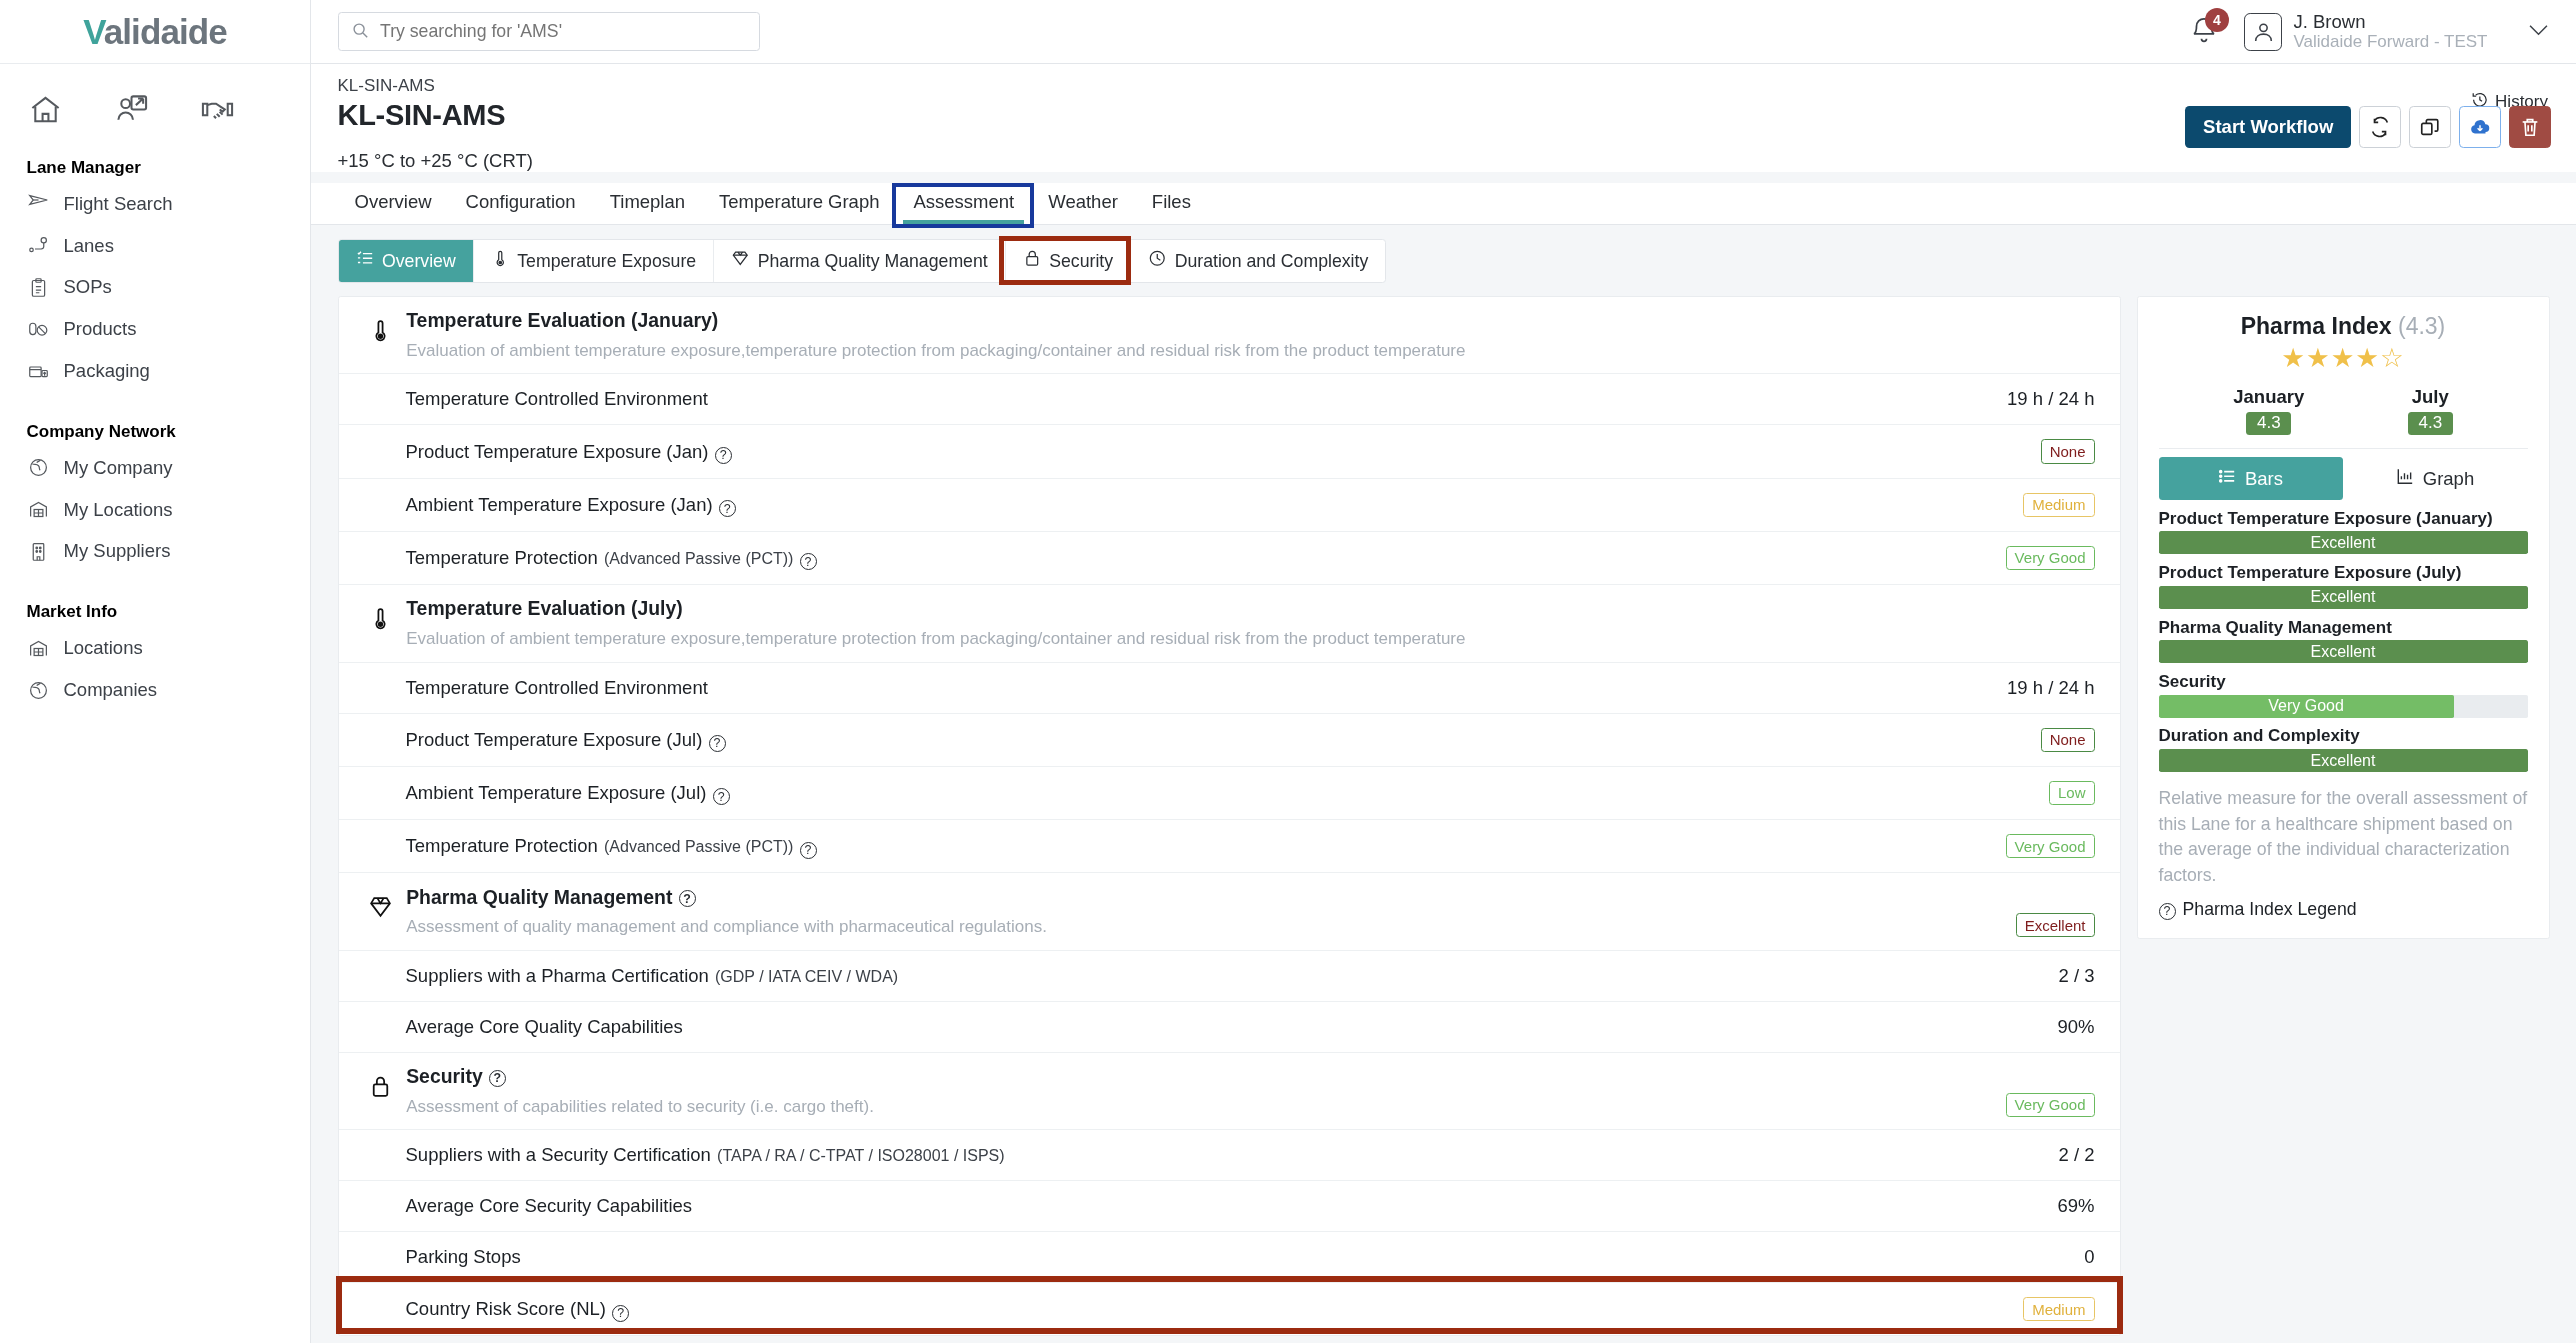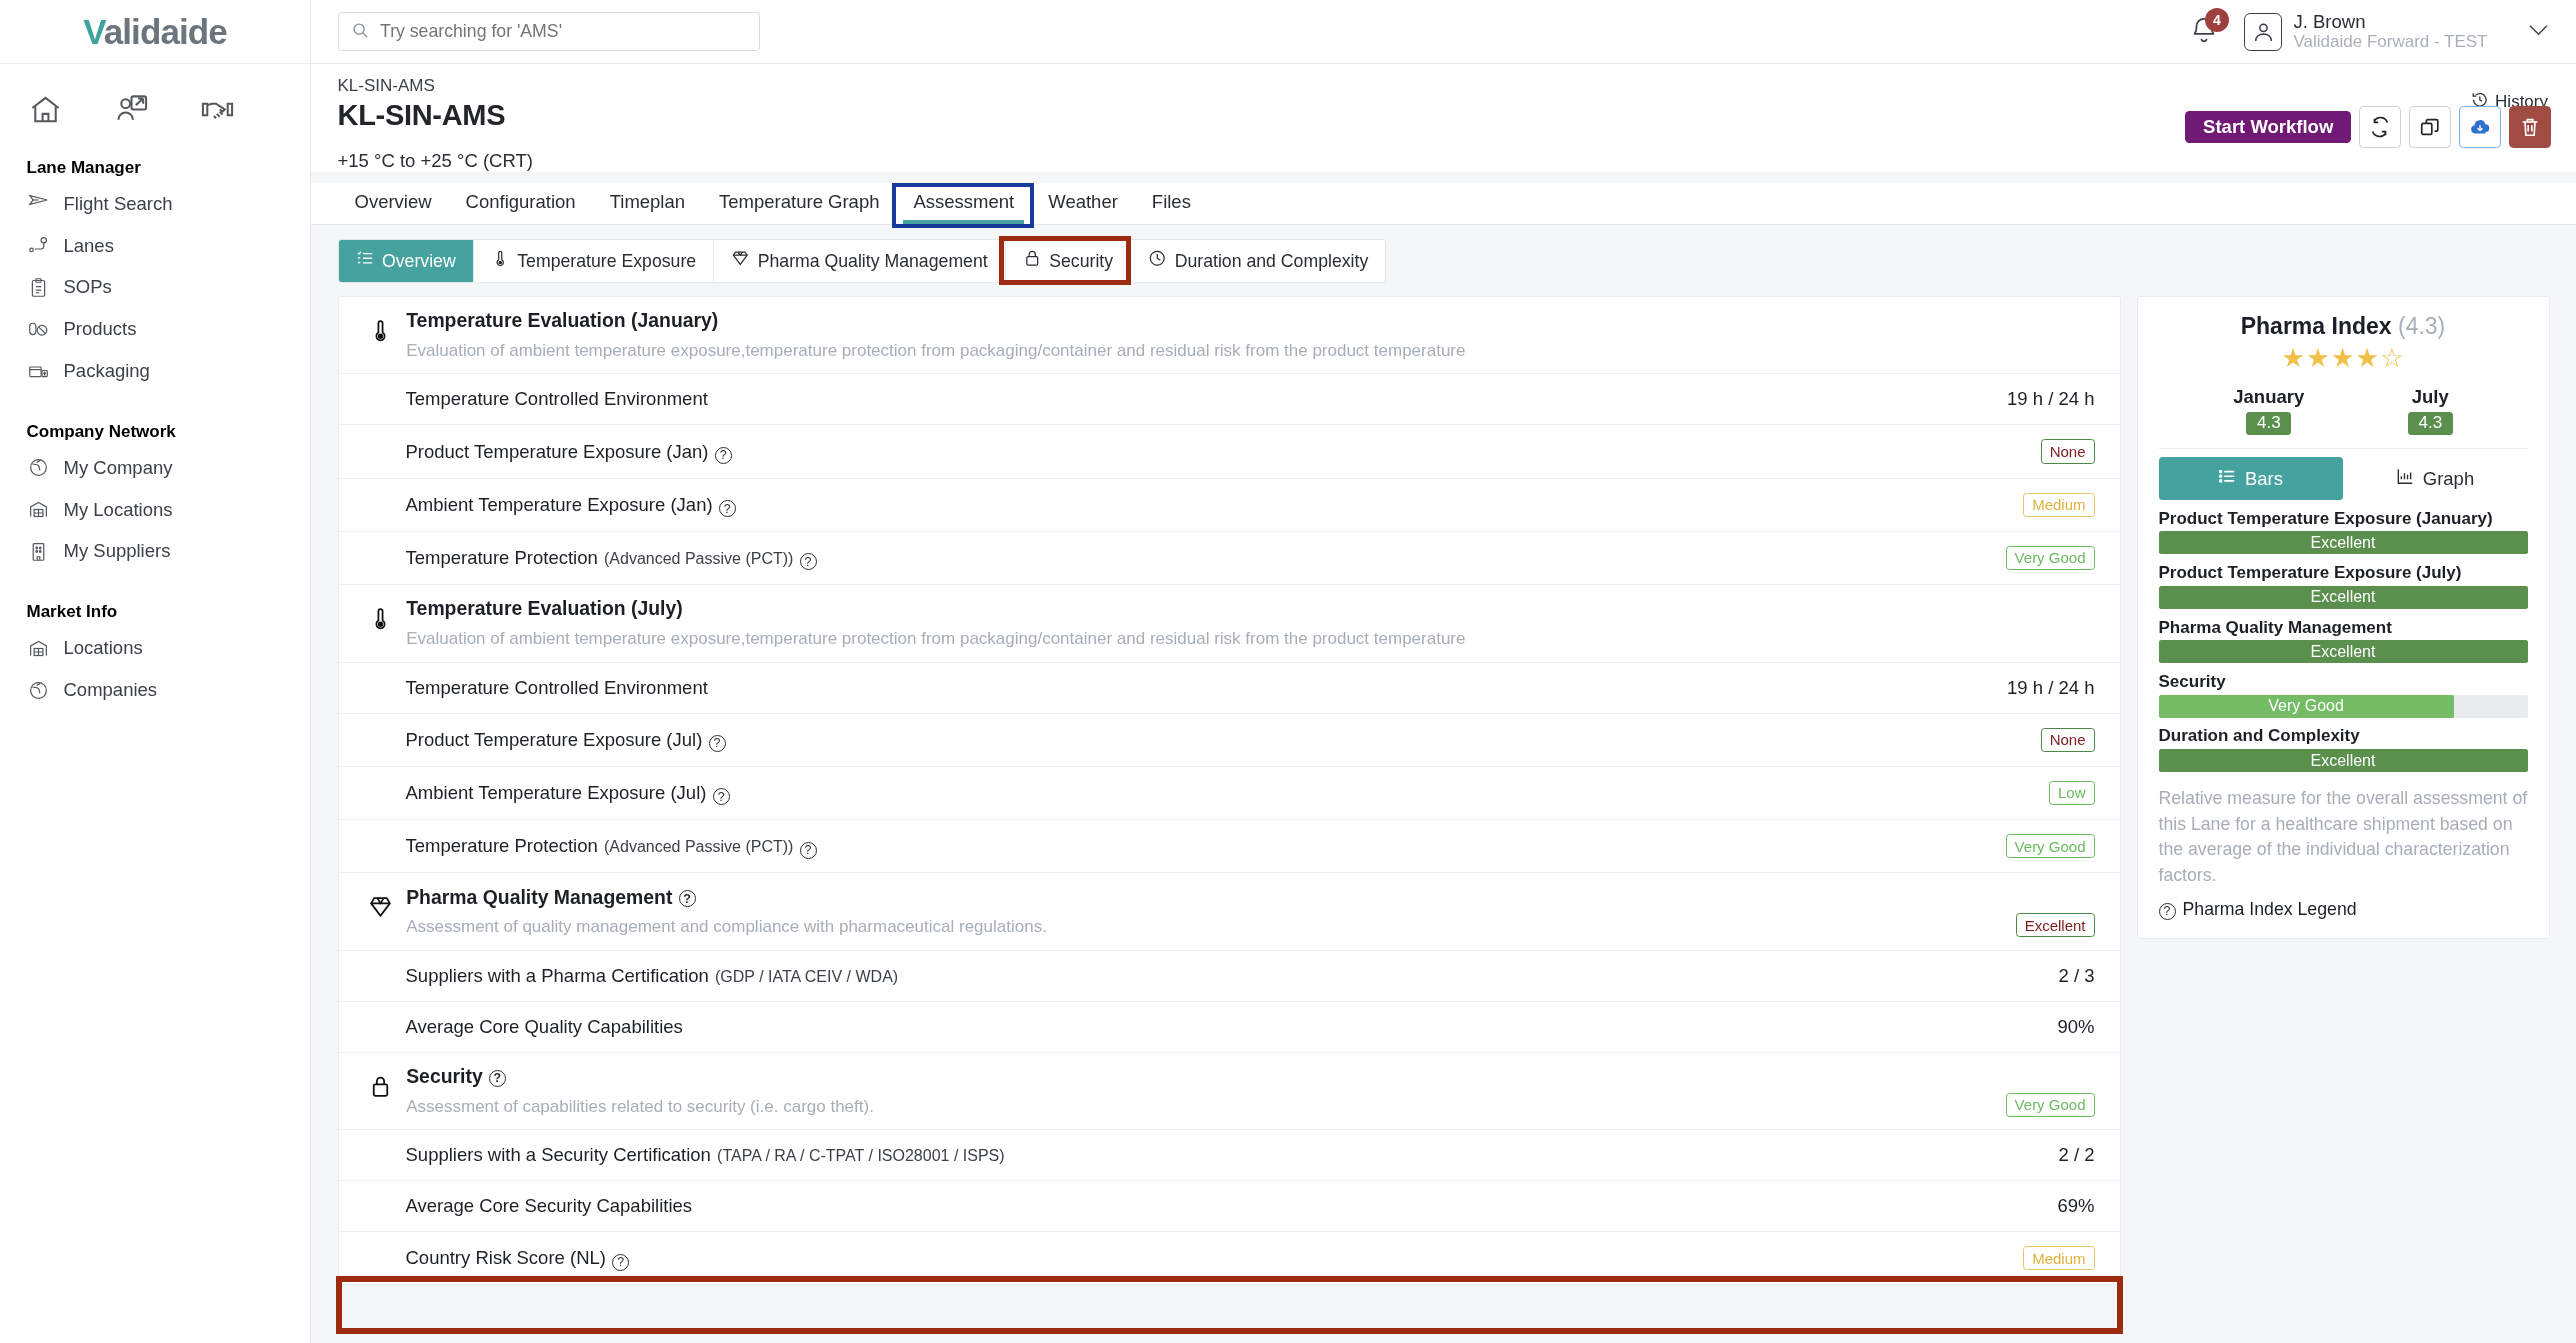--- a/index.html
+++ b/index.html
@@ -91,22 +91,22 @@
   .page-sub { font-size: 18.5px; color: #2a2e33; margin-top: 18px;}
   .history-link {
     position: absolute; right: 28px; top: 27px;
     font-size: 17px; color: #2a2e33; display: flex; align-items: center; gap: 6.2px; cursor: pointer;
   }
   .history-link svg { width: 17.7px; height: 17.7px; }
   .actions {
     position: absolute; right: 25px; top: 42px; display: flex; align-items: center; gap: 8px;
   }
   .btn-primary {
-    background: #701a75; color: #fff; border: none; border-radius: 4.4px;
-    font-size: 18.5px; font-weight: bold; padding: 0 17.7px; height: 32px; cursor: pointer;
+    background: #0c4a6e; color: #fff; border: none; border-radius: 4.4px;
+    font-size: 18.5px; font-weight: bold; padding: 0 17.7px; height: 42px; cursor: pointer;
     font-family: "Liberation Sans", sans-serif;
   }
   .icon-btn {
     width: 42px; height: 42px; border: 0.9px solid #ccd1d7; border-radius: 4.4px;
     background: #fff; display: flex; align-items: center; justify-content: center; cursor: pointer;
   }
   .icon-btn svg { width: 22px; height: 22px; color: #222; }
   .icon-btn.cloud { border-color: #7db0ec; }
   .icon-btn.cloud svg { color: #2f72ce; }
   .icon-btn.danger { background: #a04b43; border-color: #a04b43; }
@@ -651,20 +651,24 @@
             <span class="row-label">
                 <span>Suppliers with a Security Certification</span>
                 <span class="muted-sm">(TAPA / RA / C-TPAT / ISO28001 / ISPS)</span>
               </span>
             <span class="row-val">2 / 2</span>
           </div>
           <div class="row">
             <span class="row-label">Average Core Security Capabilities</span>
             <span class="row-val">69%</span>
           </div>
+          <div class="row">
+            <span class="row-label">Parking Stops</span>
+            <span class="row-val">0</span>
+          </div>
           <div class="row" id="country-risk-row">
             <span class="row-label">
                 <span>Country Risk Score (NL)</span>
                 <span class="qmark">?</span>
               </span>
             <span class="row-val"><span class="badge yellow">Medium</span></span>
           </div>
         </div>
 
         <div class="panel-right">

